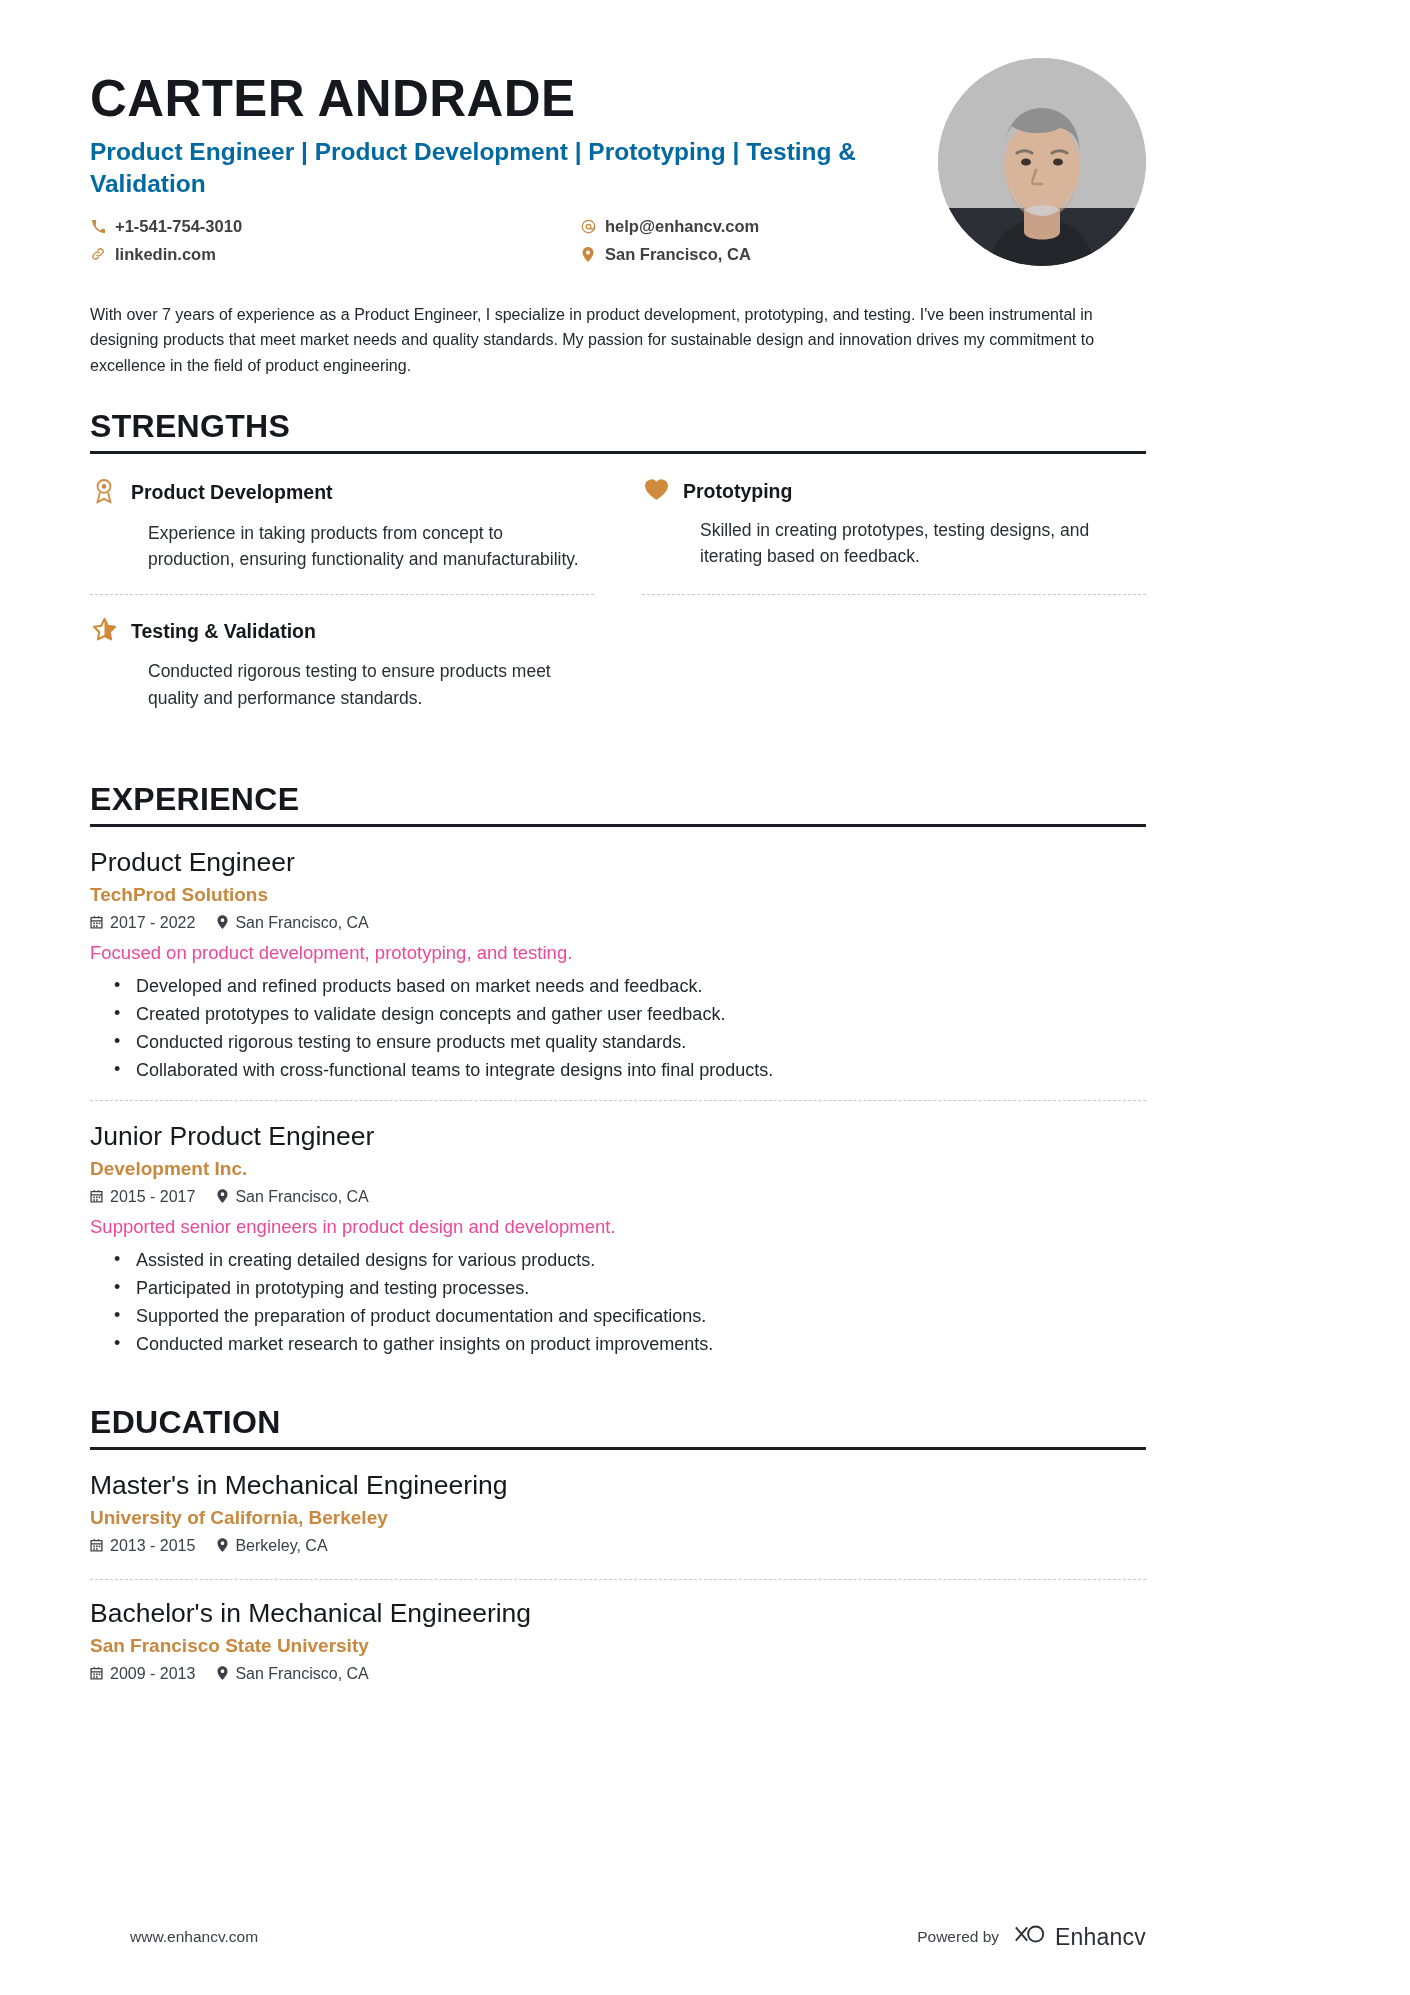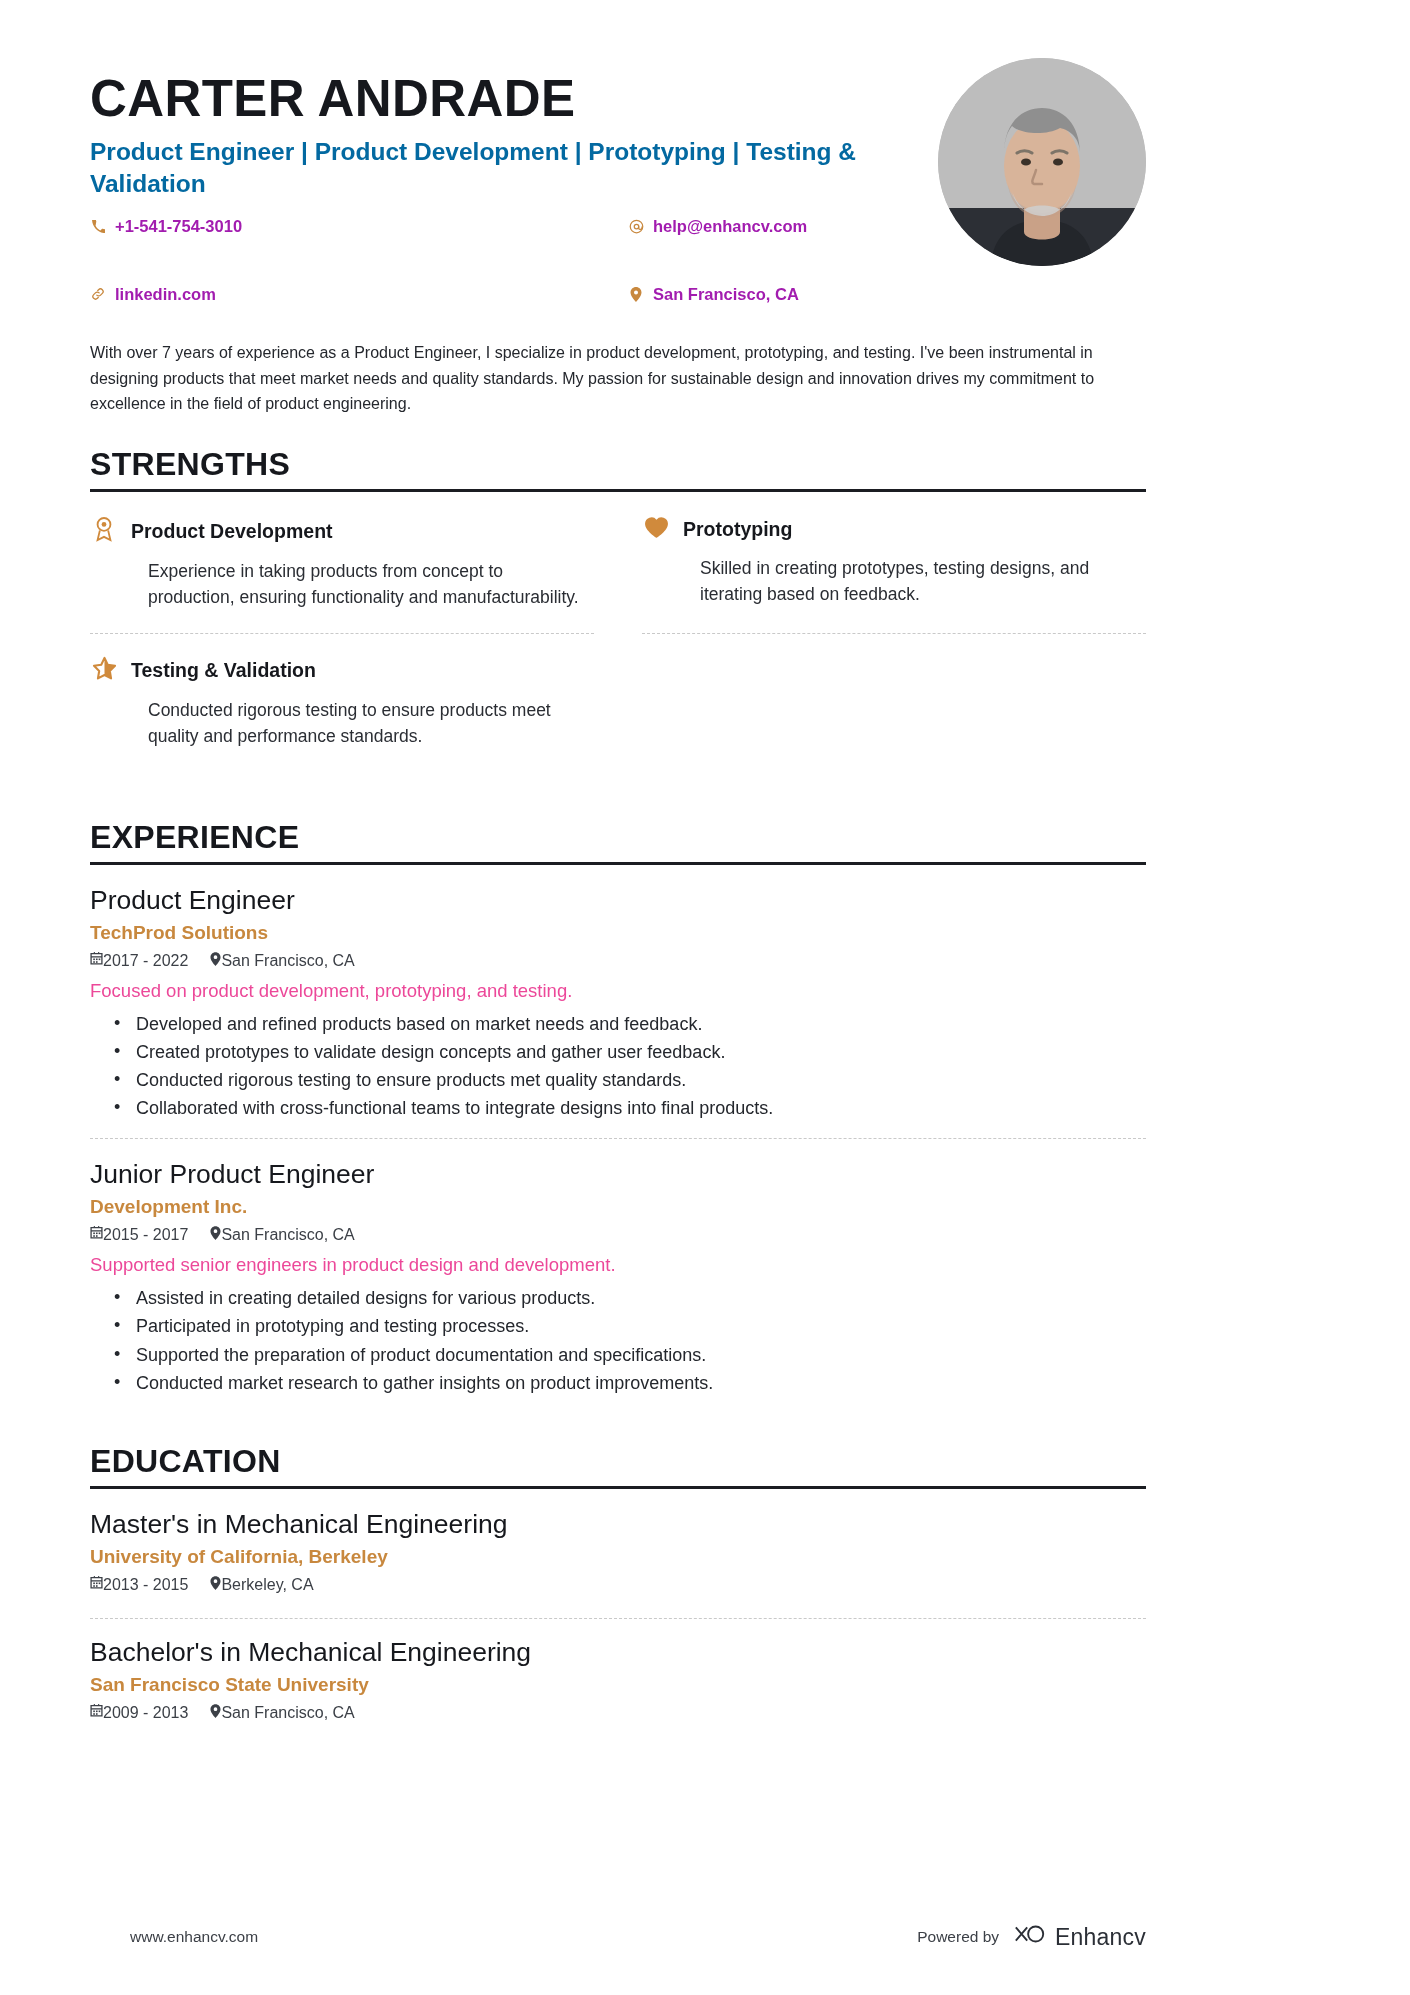--- a/index.html
+++ b/index.html
@@ -40,22 +40,21 @@
     max-width: 980px;
     margin-bottom: 16px;
   }
   .contact-grid {
     display: grid;
     grid-template-columns: 490px auto;
     row-gap: 8px;
     column-gap: 0;
     font-size: 16.5px;
     font-weight: bold;
-    color: #a21caf;
-    gap: 48px;
+    color: #404040;
   }
   .contact-item {
     display: flex;
     align-items: center;
     gap: 9px;
     line-height: 1.2;
   }
   .c-ico {
     color: #c8883e;
     font-size: 15px;
@@ -148,21 +147,21 @@
     margin-bottom: 8px;
   }
   .entry-meta {
     display: flex;
     align-items: center;
     gap: 22px;
     font-size: 16px;
     color: #3c4047;
     margin-bottom: 10px;
   }
-  .meta-item { display: flex; align-items: flex-start; }
+  .meta-item { display: flex; align-items: flex-end; gap: 7px; }
   .m-ico { color: #3c4047; font-size: 14px; }
   .entry-sub {
     font-size: 18.5px;
     color: #ec4899;
     margin-bottom: 8px;
   }
   ul.bullets { list-style: none; padding-left: 24px; }
   ul.bullets li {
     position: relative;
     font-size: 18px;

